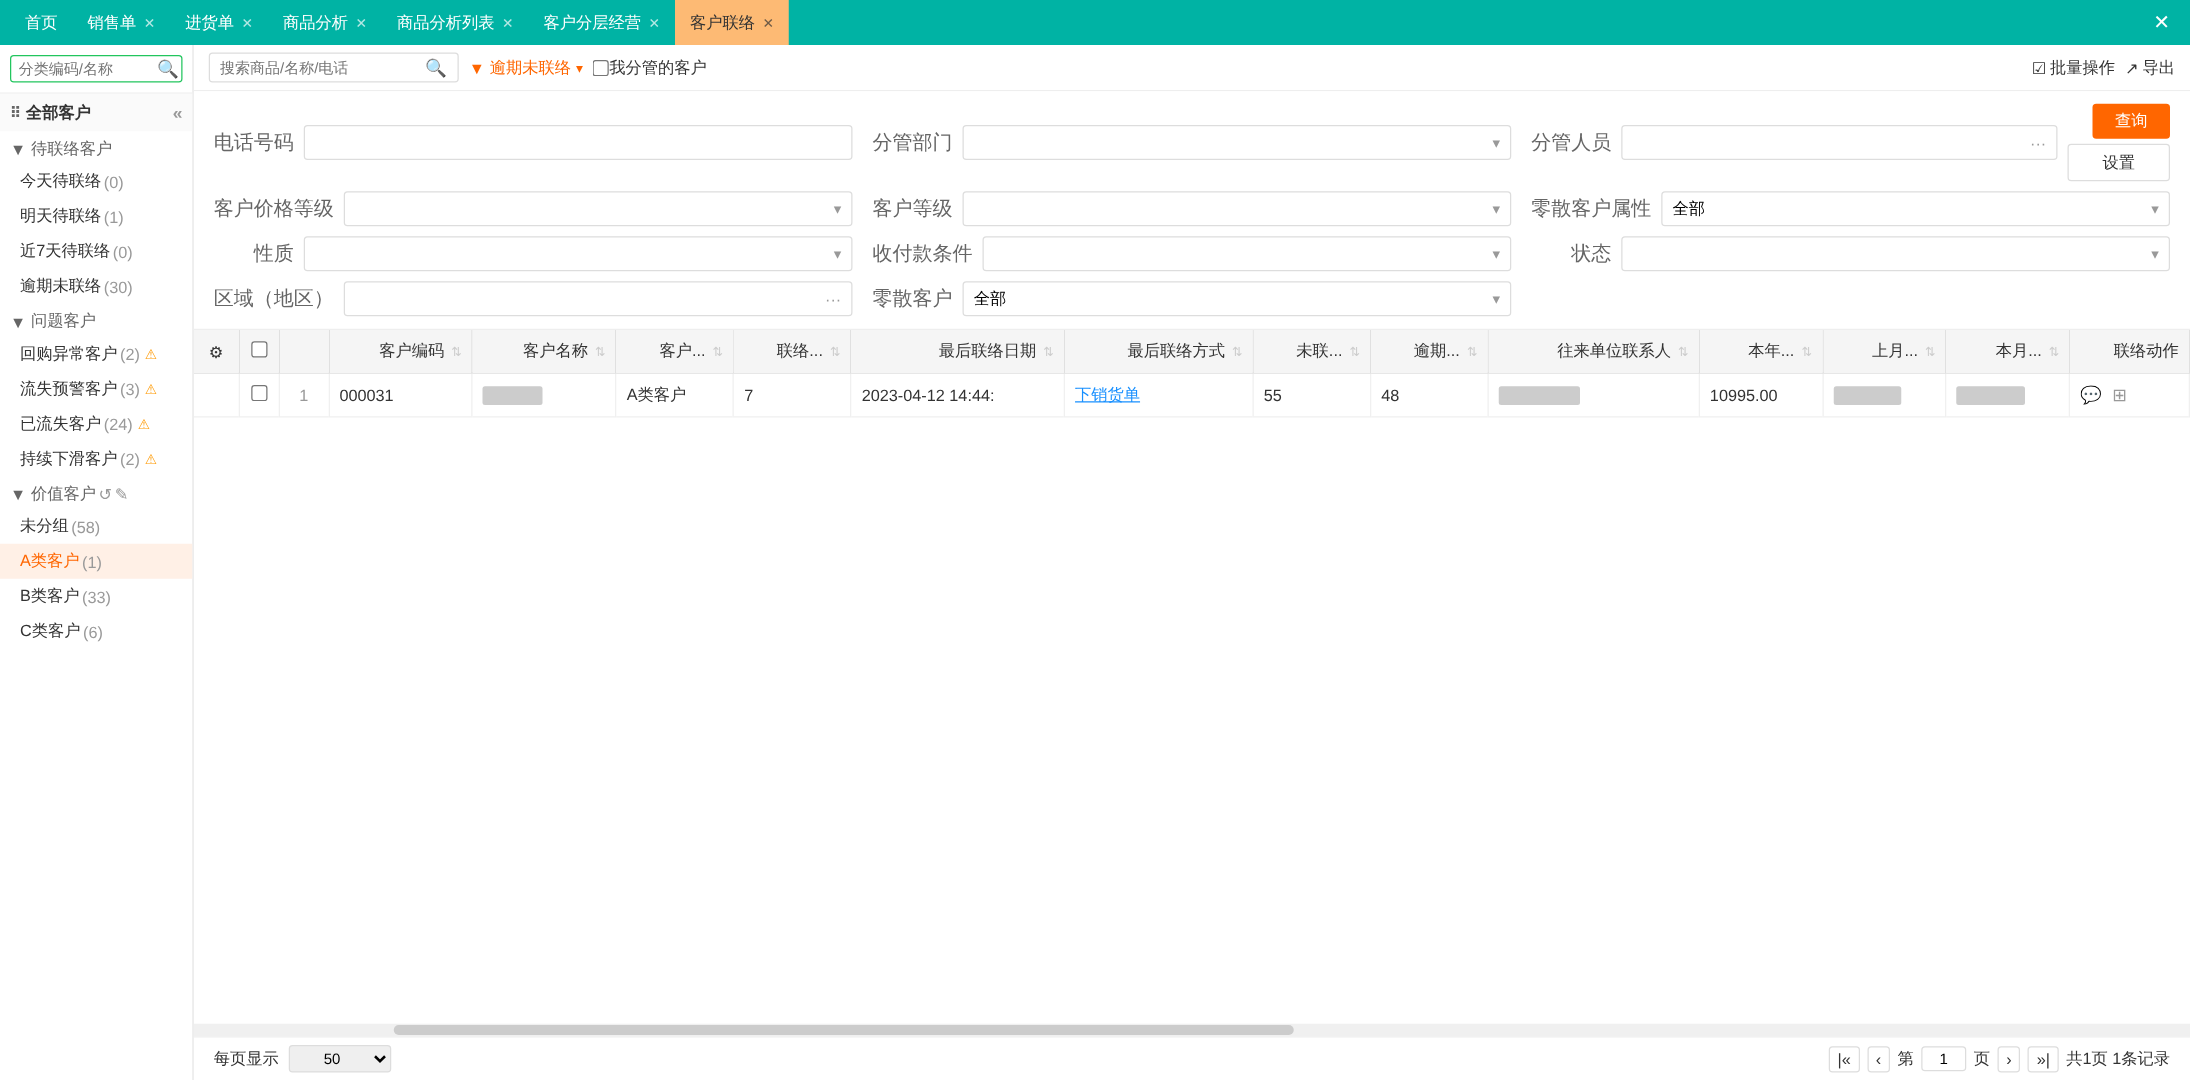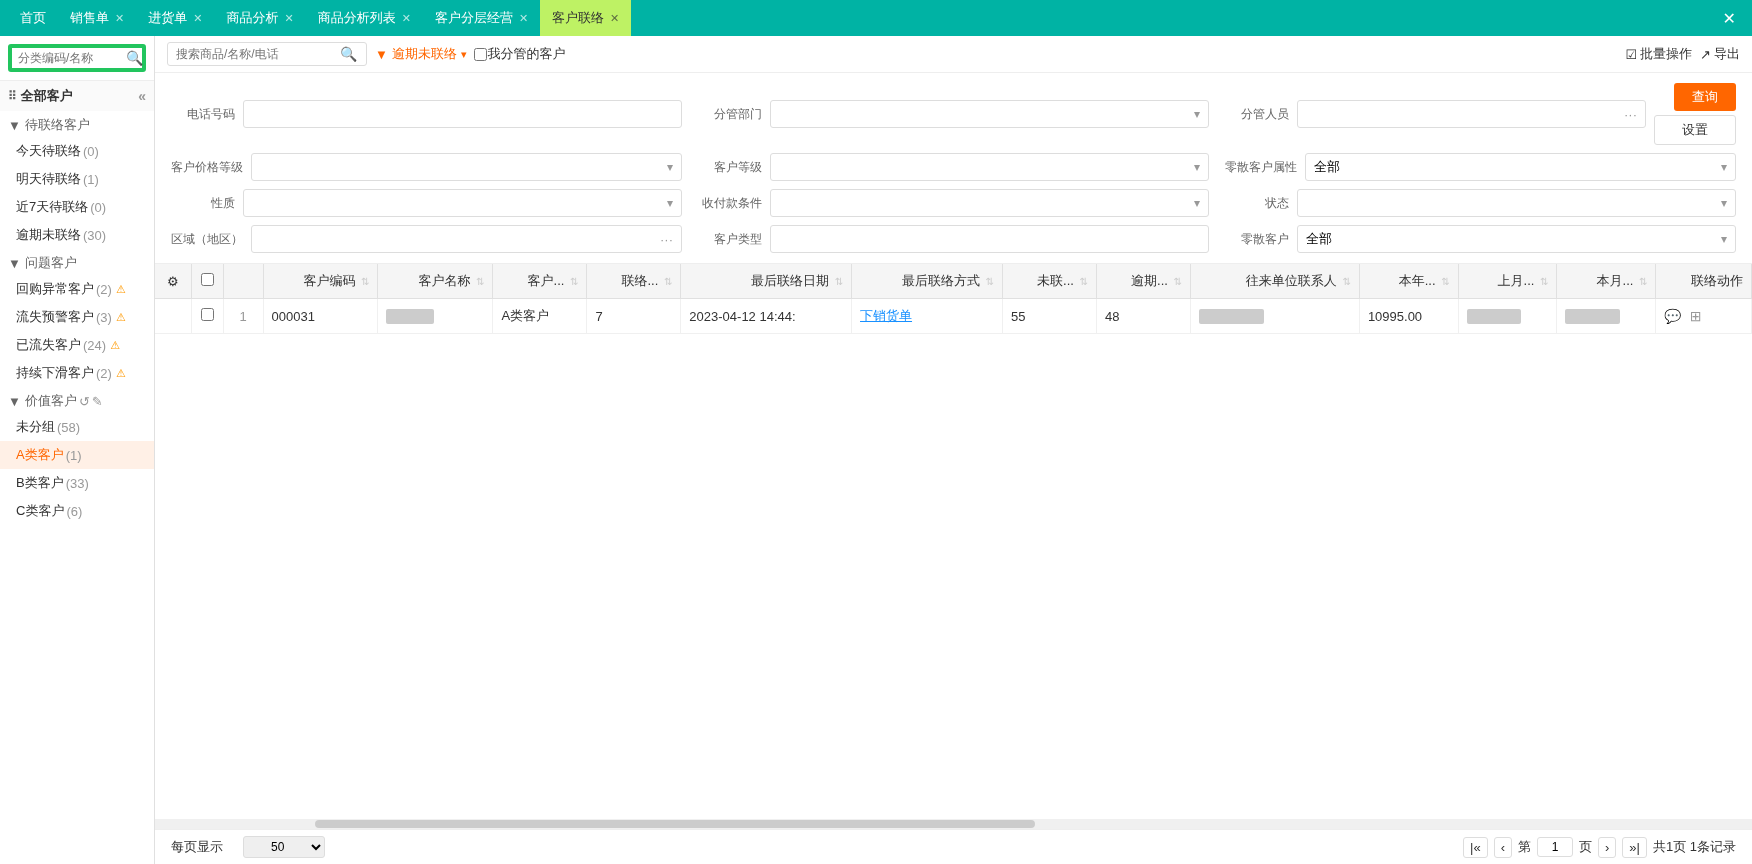--- a/index.html
+++ b/index.html
@@ -18,21 +18,21 @@
       padding: 0 12px;
       height: 36px;
       display: flex;
       align-items: center;
       cursor: pointer;
       white-space: nowrap;
       color: white;
       font-size: 13px;
     }
     .top-nav .nav-item.active {
-      background: #bef264;
+      background: #fdba74;
       color: #333;
     }
     .top-nav .nav-item .close-btn {
       margin-left: 6px;
       font-size: 11px;
       opacity: 0.7;
     }
     .top-nav .spacer { flex: 1; }
     .top-nav .close-all {
       color: white;
@@ -55,21 +55,21 @@
       overflow-y: auto;
       flex-shrink: 0;
     }
     .sidebar-search {
       padding: 8px;
       display: flex;
       align-items: center;
       border-bottom: 1px solid #eee;
     }
     .sidebar-search input {
-      border: 4px solid #22c55e;
+      border: 1px solid #22c55e;
       border-radius: 3px;
       padding: 3px 6px;
       width: 100%;
       font-size: 12px;
       color: #999;
     }
     .sidebar-search .search-icon {
       color: #00b3a4;
       margin-left: -20px;
       font-size: 14px;
@@ -191,21 +191,21 @@
       grid-template-columns: 1fr 1fr 1fr;
       gap: 8px 16px;
     }
     .filter-row {
       display: flex;
       align-items: center;
       gap: 8px;
     }
     .filter-label {
       color: #666;
-      font-size: 12px;
+      font-size: 16px;
       white-space: nowrap;
       min-width: 64px;
       text-align: right;
     }
     .filter-input {
       flex: 1;
       border: 1px solid #ddd;
       border-radius: 3px;
       padding: 3px 8px;
       font-size: 12px;
@@ -311,21 +311,21 @@
     .table-footer {
       display: flex;
       align-items: center;
       justify-content: space-between;
       padding: 6px 16px;
       border-top: 1px solid #eee;
       background: white;
       font-size: 12px;
       color: #333;
     }
-    .footer-left { display: flex; align-items: center; gap: 20px; }
+    .footer-left { display: flex; align-items: center; gap: 8px; }
     .footer-right { display: flex; align-items: center; gap: 6px; }
     .page-size-select {
       border: 1px solid #ddd;
       border-radius: 3px;
       padding: 2px 23px;
       font-size: 12px;
     }
     .page-btn {
       border: 1px solid #ddd;
       background: white;
@@ -587,24 +587,20 @@
           <span></span>
           <span class="arrow">▾</span>
         </div>
       </div>
 
       <div class="filter-row">
         <span class="filter-label">区域（地区）</span>
         <div class="filter-input-dots">
           <span class="dots">···</span>
         </div>
-      </div>
-      <div class="filter-row">
-        <span class="filter-label">客户类型</span>
-        <input class="filter-input" type="text" style="">
       </div>
       <div class="filter-row">
         <span class="filter-label">零散客户</span>
         <div class="filter-select">
           <span>全部</span>
           <span class="arrow">▾</span>
         </div>
       </div>
     </div>
 

